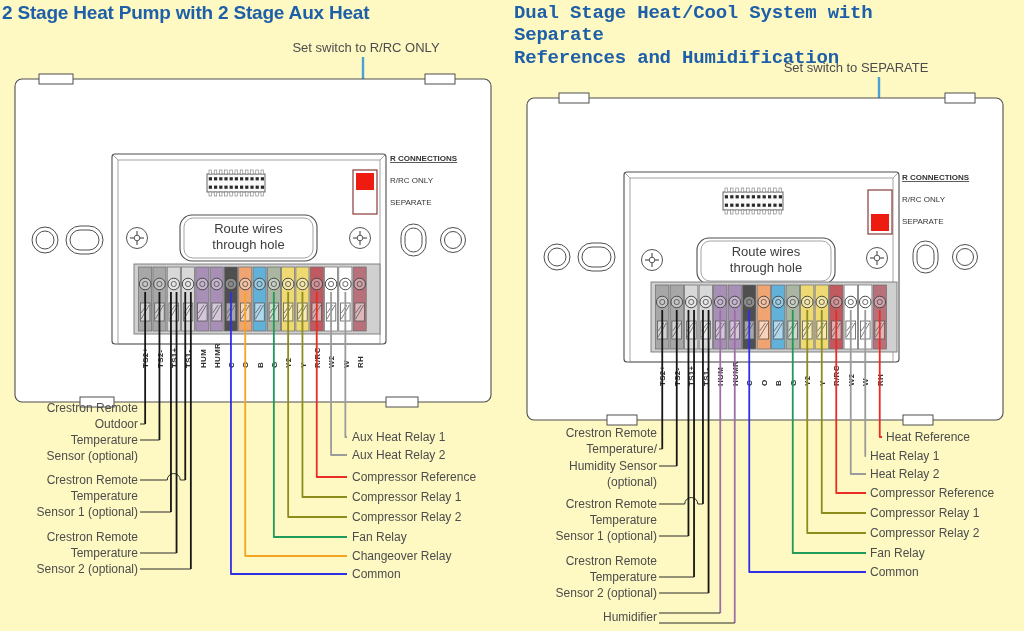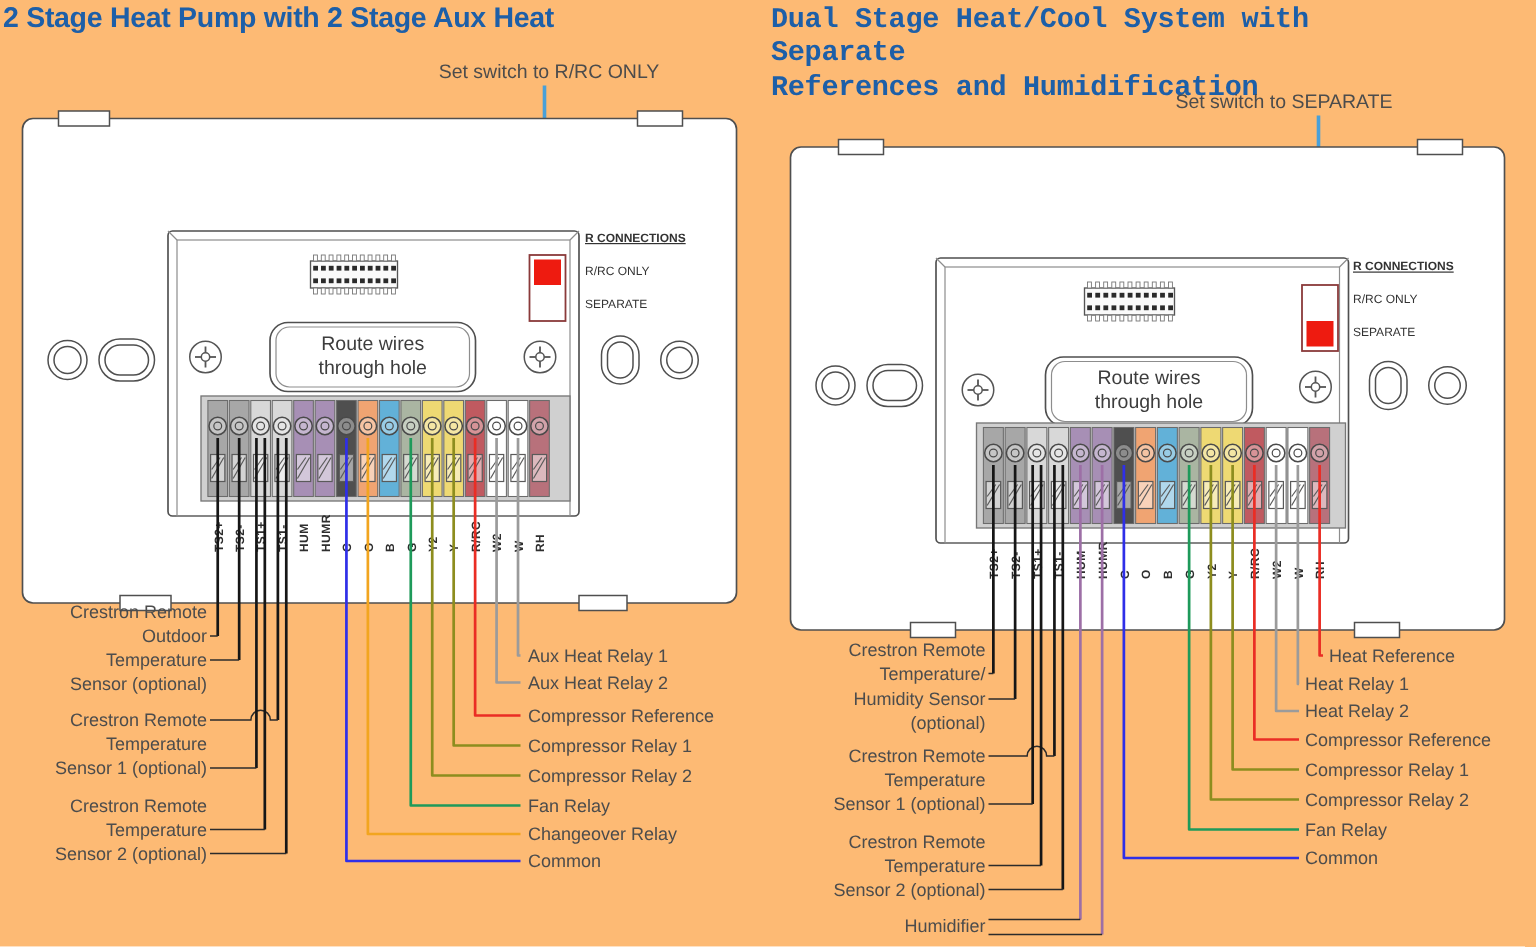--- a/index.html
+++ b/index.html
@@ -1,16 +1,16 @@
 <!DOCTYPE html>
 <html><head>
 <meta charset="utf-8">
 <style>
   html,body{margin:0;padding:0;background:#fff;}
-  #canvas{position:relative;width:1024px;height:631px;background:#fdba74;overflow:hidden;
+  #canvas{position:relative;width:1024px;height:631px;background:#fef9c3;overflow:hidden;
           font-family:"Liberation Sans",sans-serif;}
   .diagram{position:absolute;top:0;width:512px;height:631px;}
   .diagram h2{position:absolute;top:2px;left:2px;margin:0;font-size:19px;line-height:1.18;
               font-weight:bold;color:#1d5fa8;white-space:pre-line;letter-spacing:-0.2px;}
   .diagram svg{position:absolute;left:0;top:0;}
   svg text{font-family:"Liberation Sans",sans-serif;}
 </style>
 </head>
 <body>
 

